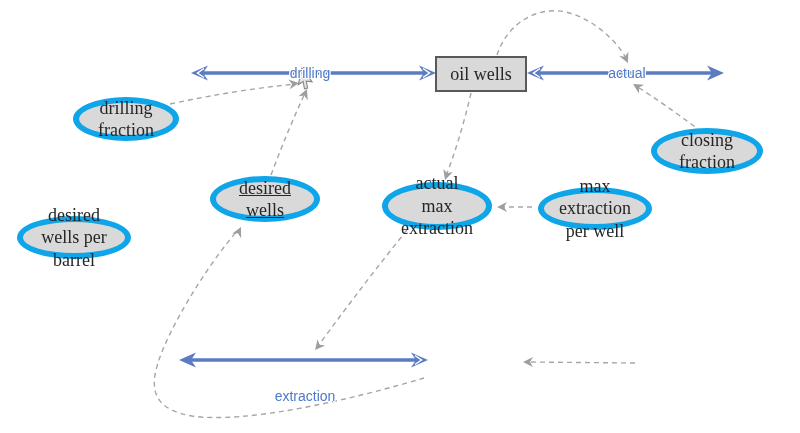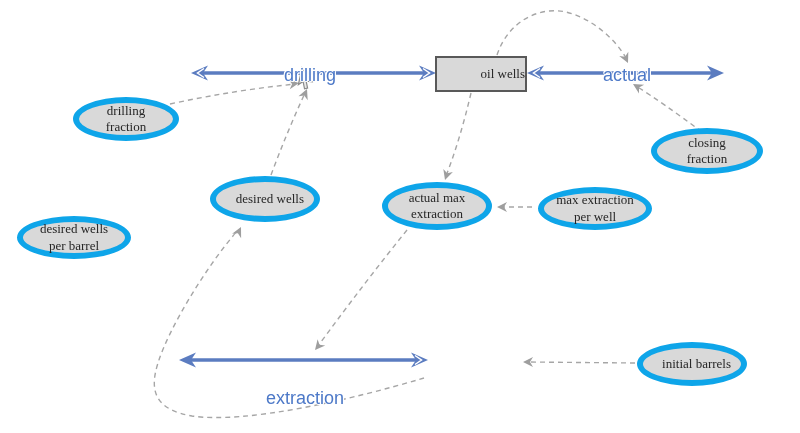--- a/index.html
+++ b/index.html
@@ -2,29 +2,29 @@
 <html><head>
 <meta charset="utf-8">
 <style>
   html,body{margin:0;padding:0;background:#ffffff;}
   #canvas{
     position:relative;width:800px;height:433px;background:#ffffff;overflow:hidden;
     font-family:"Liberation Serif", serif;
   }
   #wires{position:absolute;left:0;top:0;z-index:1;}
   .node{
-    position:absolute;z-index:2;display:flex;align-items:center;justify-content:flex-end;
+    position:absolute;z-index:2;display:flex;align-items:center;justify-content:center;
     text-align:center;box-sizing:border-box;background:#d9d9d9;
-    color:#262626;font-size:13px;line-height:1.25;
+    color:#262626;font-size:18px;line-height:1.25;
   }
   .aux{border:6px solid #0ea5e9;border-radius:50%;padding:2px 10px;}
   .stock{border:2px solid #595959;}
   .flow-label{
     position:absolute;z-index:3;width:90px;text-align:center;
-    font-family:"Liberation Sans", sans-serif;font-size:18px;color:#4d79c8;
+    font-family:"Liberation Sans", sans-serif;font-size:14px;color:#4d79c8;
     text-shadow:-1px 0 #fff,1px 0 #fff,0 -1px #fff,0 1px #fff,1px 1px #fff,-1px -1px #fff;
   }
 </style>
 </head>
 <body>
 
 <div id="canvas">
 
   <svg id="wires" width="800" height="433" viewBox="0 0 800 433">
 
@@ -84,29 +84,26 @@
   <div class="flow-label" style="left:265px;top:65px;">drilling</div>
   <div class="flow-label" style="left:582px;top:65px;">actual</div>
   <div class="flow-label" style="left:260px;top:364px;margin-top:24px;">extraction</div>
 
   <div class="node aux" style="left:73px;top:97px;width:106px;height:44px;">
     <span>drilling fraction</span>
   </div>
   <div class="node aux" style="left:651px;top:128px;width:112px;height:46px;">
     <span>closing fraction</span>
   </div>
-  <div class="node aux" style="left:210px;top:176px;width:110px;height:46px;">
+  <div class="node aux" style="left:210px;top:176px;width:110px;height:46px;text-decoration:underline;">
     <span>desired wells</span>
   </div>
   <div class="node aux" style="left:382px;top:182px;width:110px;height:48px;">
     <span>actual max extraction</span>
   </div>
   <div class="node aux" style="left:17px;top:216px;width:114px;height:43px;">
     <span>desired wells per barrel</span>
   </div>
   <div class="node aux" style="left:538px;top:187px;width:114px;height:43px;">
     <span>max extraction per well</span>
   </div>
-  <div class="node aux" style="left:637px;top:342px;width:110px;height:44px;">
-    <span>initial barrels</span>
-  </div>
 
 </div>
 
 </body></html>

